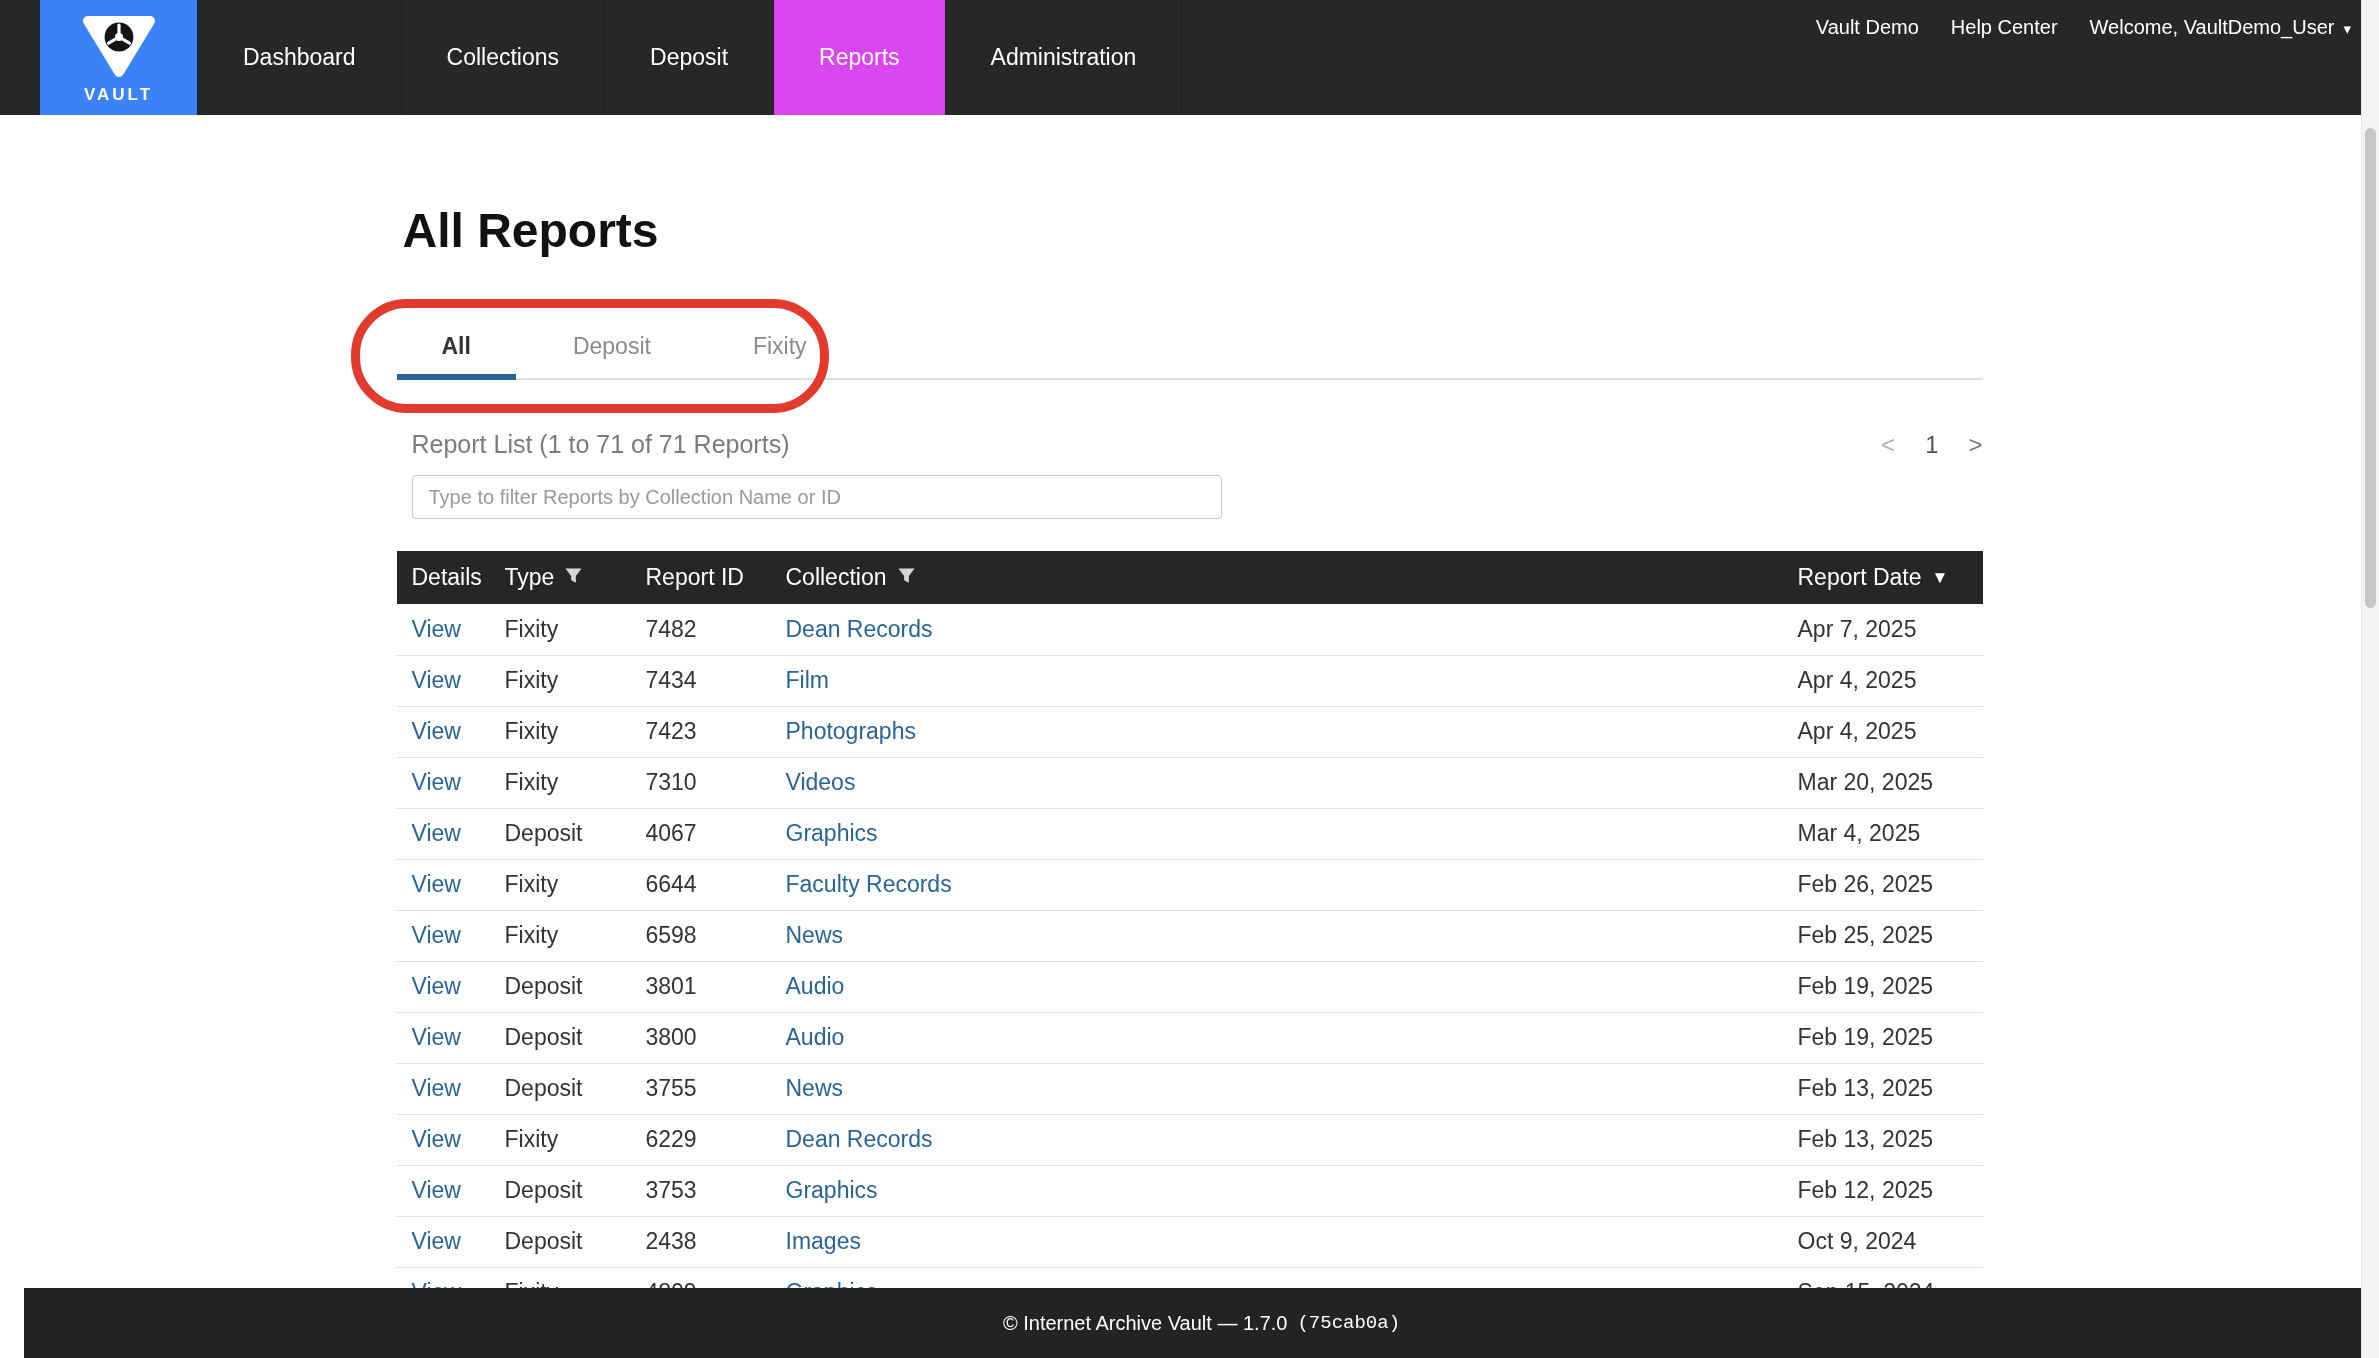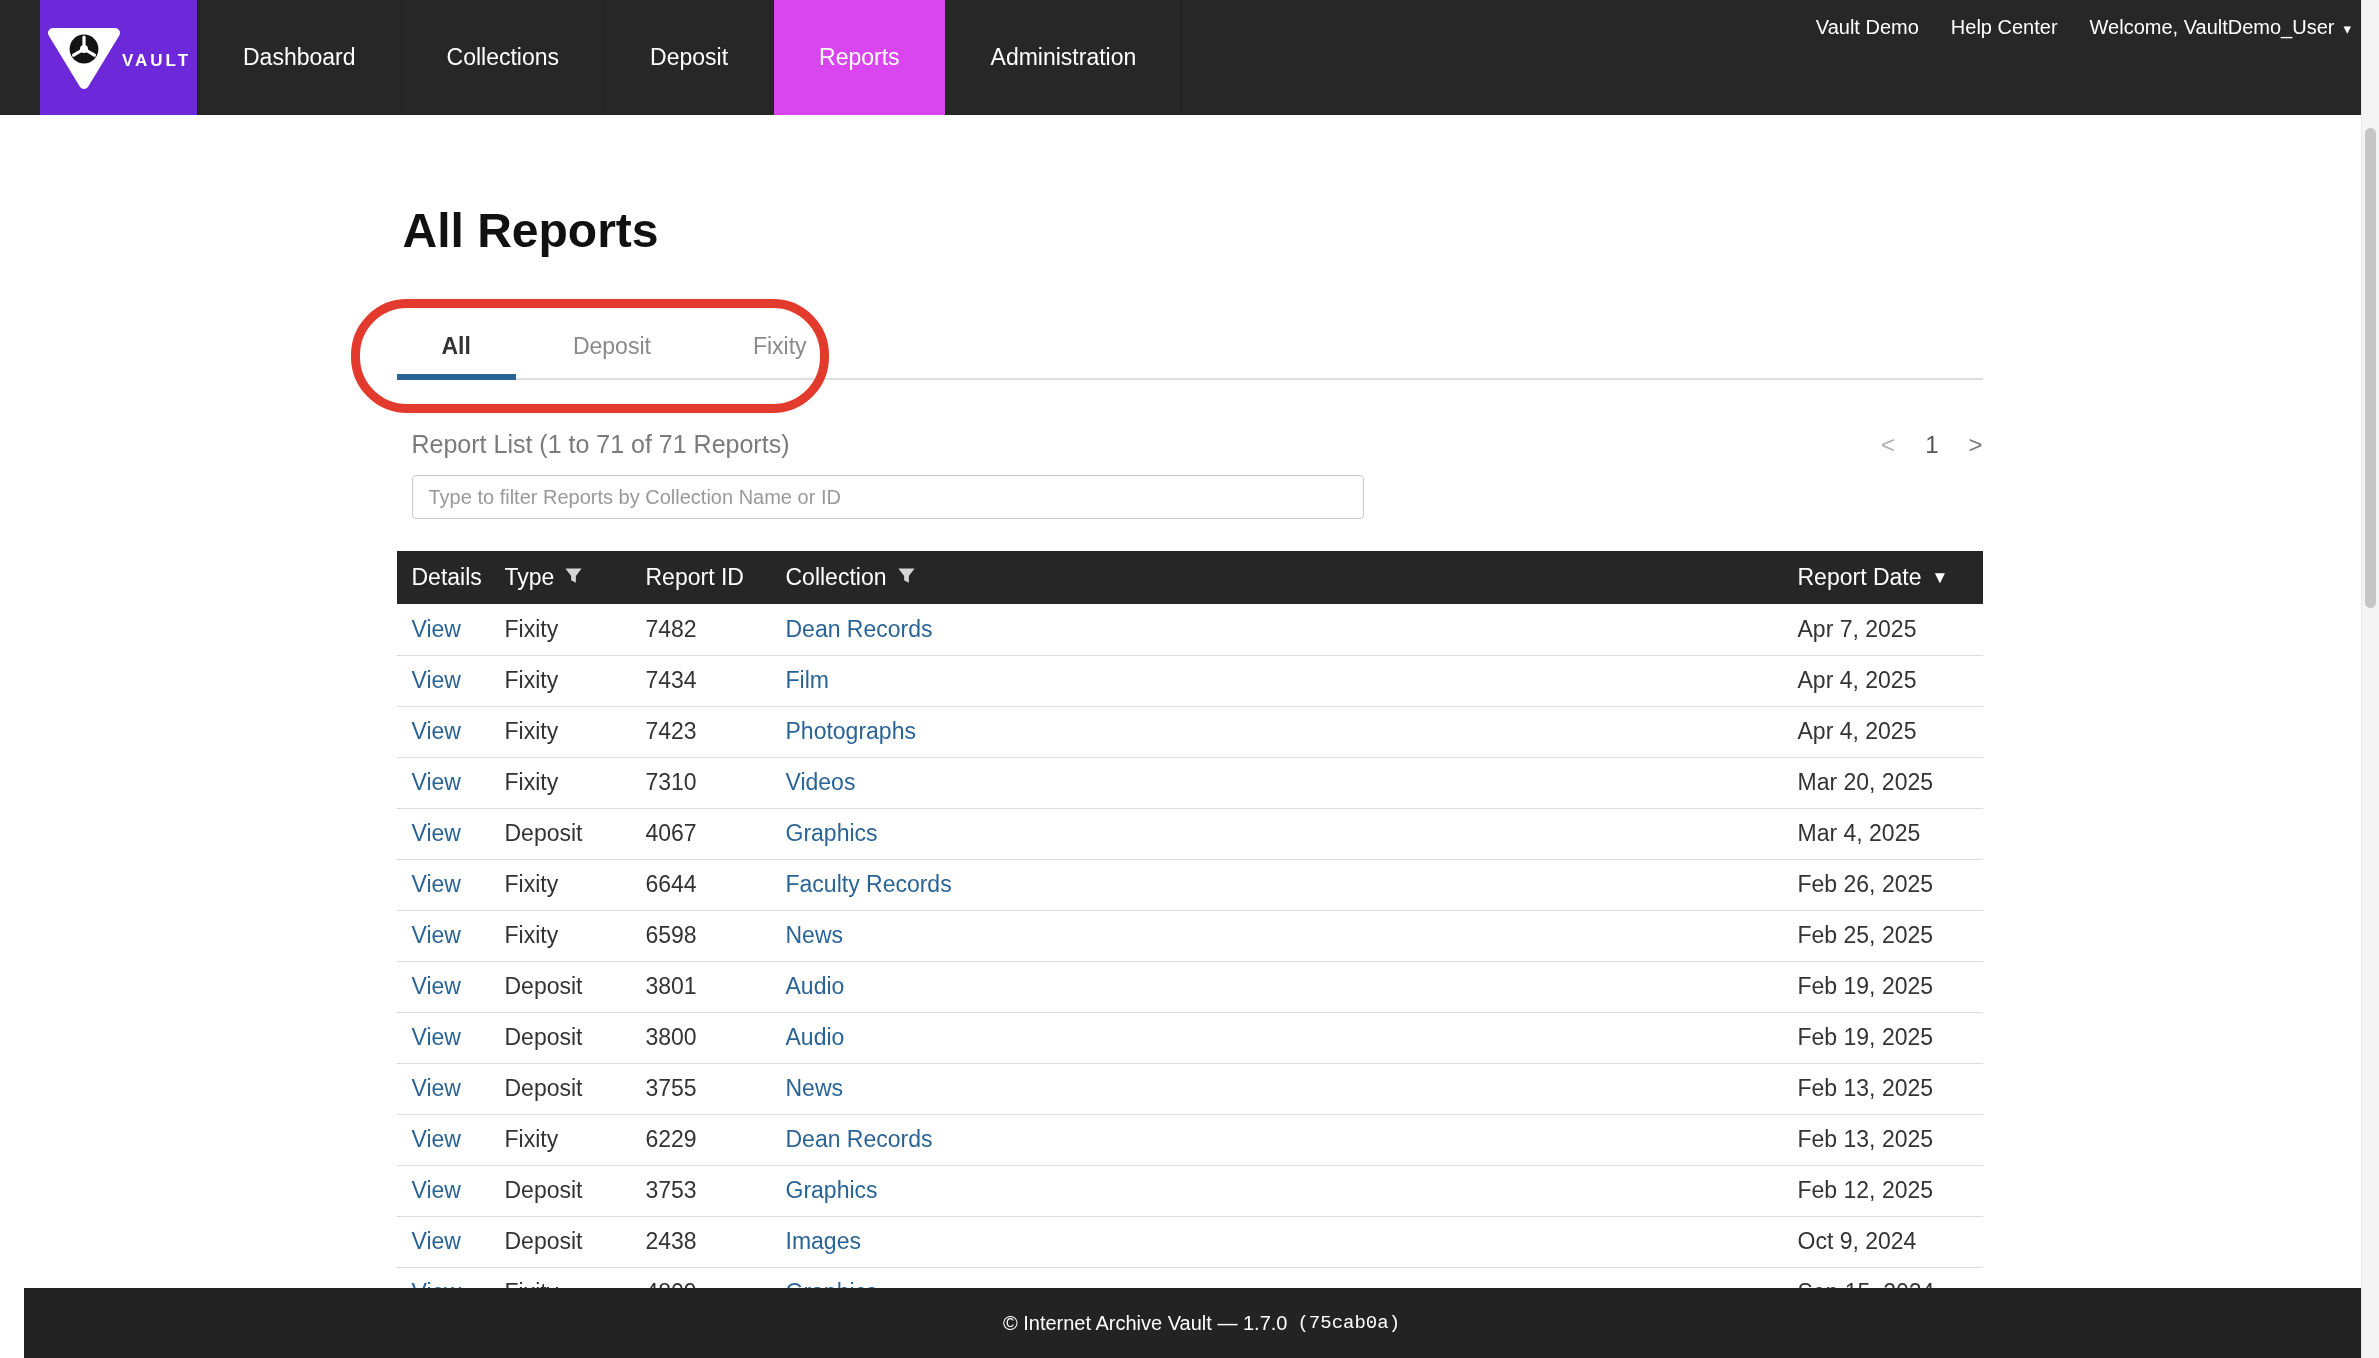--- a/index.html
+++ b/index.html
@@ -15,23 +15,23 @@
   .navbar {
     height: 115px;
     background: #272727;
     display: flex;
     align-items: stretch;
     padding-left: 40px;
     position: relative;
   }
   .brand {
     width: 157px;
-    background: #6d28d9;
-    display: flex;
-    flex-direction: row;
+    background: #3b82f6;
+    display: flex;
+    flex-direction: column;
     align-items: center;
     justify-content: center;
     padding-top: 4px;
     cursor: pointer;
   }
   .brand-text {
     color: #fff;
     font-size: 17px;
     font-weight: 700;
     letter-spacing: 3px;
@@ -133,21 +133,21 @@
     font-size: 24px;
   }
   .pagination .prev { color: #b0b0b0; cursor: pointer; }
   .pagination .cur  { color: #555; cursor: pointer; }
   .pagination .next { color: #7a7a7a; cursor: pointer; }
 
   
   .filter-input {
     margin-top: 16px;
     margin-left: 15px;
-    width: 952px;
+    width: 810px;
     height: 44px;
     border: 1px solid #c9c9c9;
     border-radius: 4px;
     padding: 0 16px;
     font-size: 20px;
     font-family: "Liberation Sans", sans-serif;
     color: #333;
     outline: none;
   }
   .filter-input::placeholder { color: #999; }

